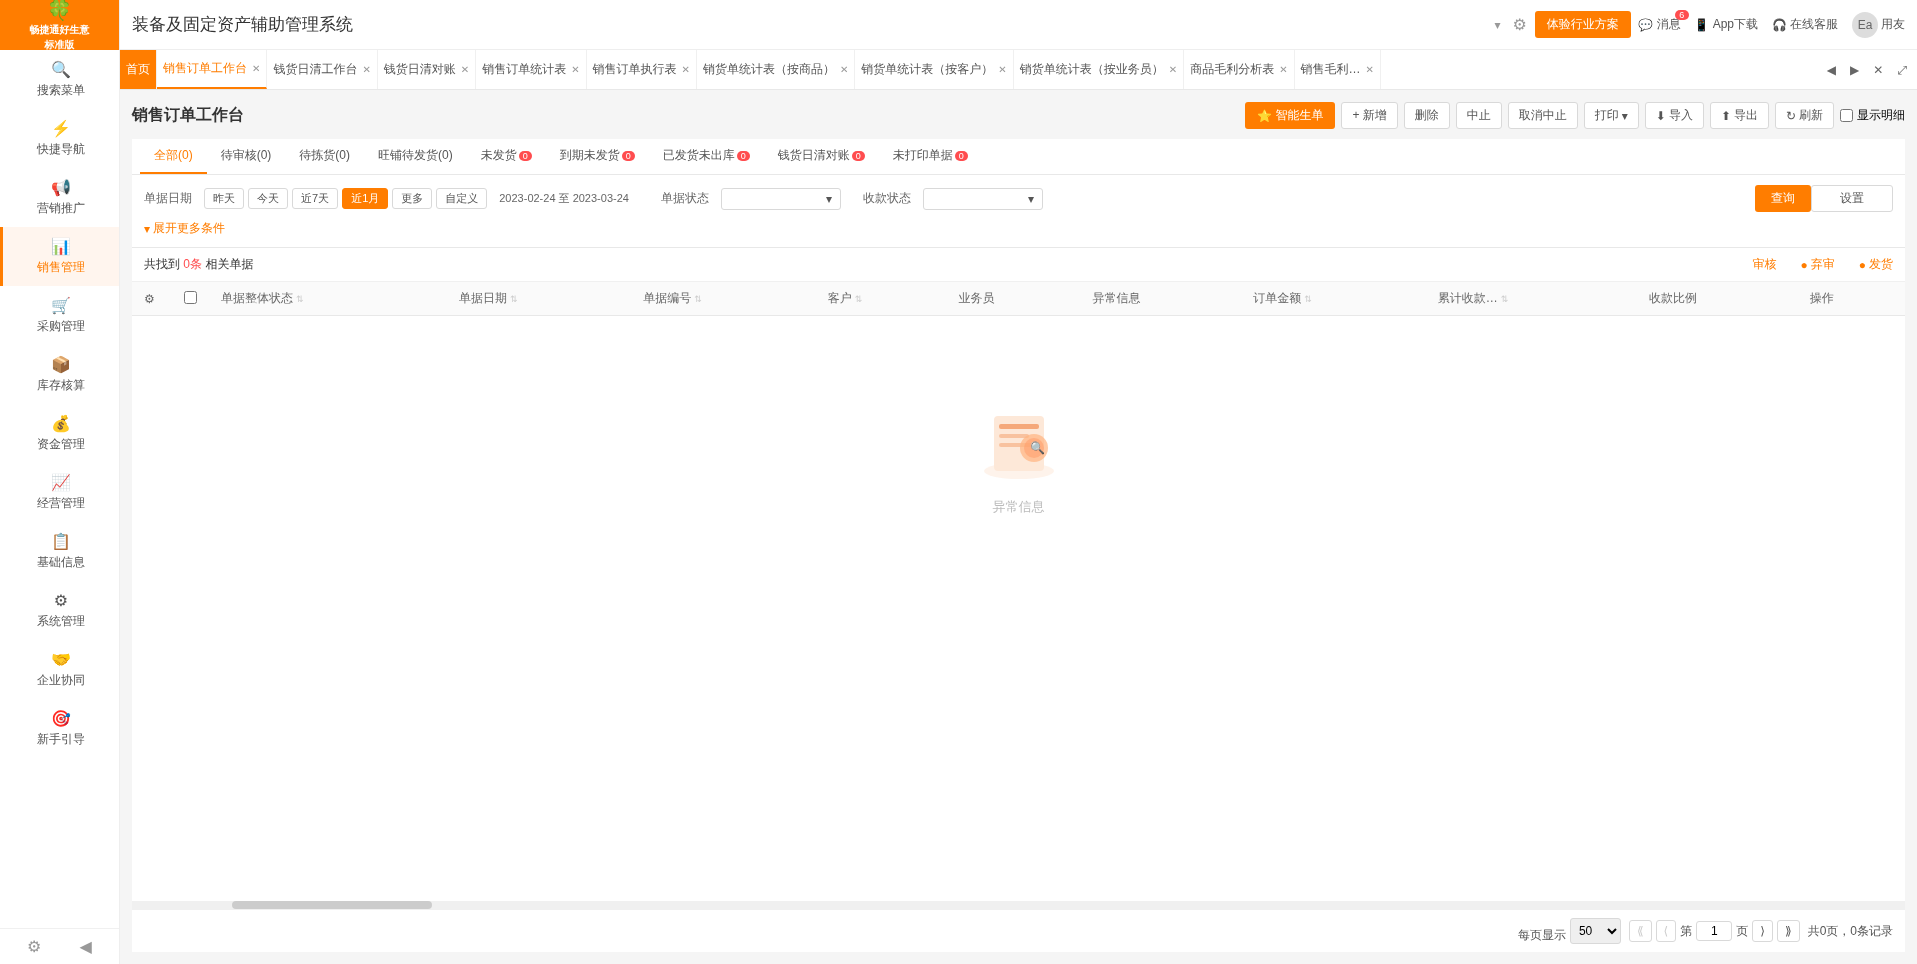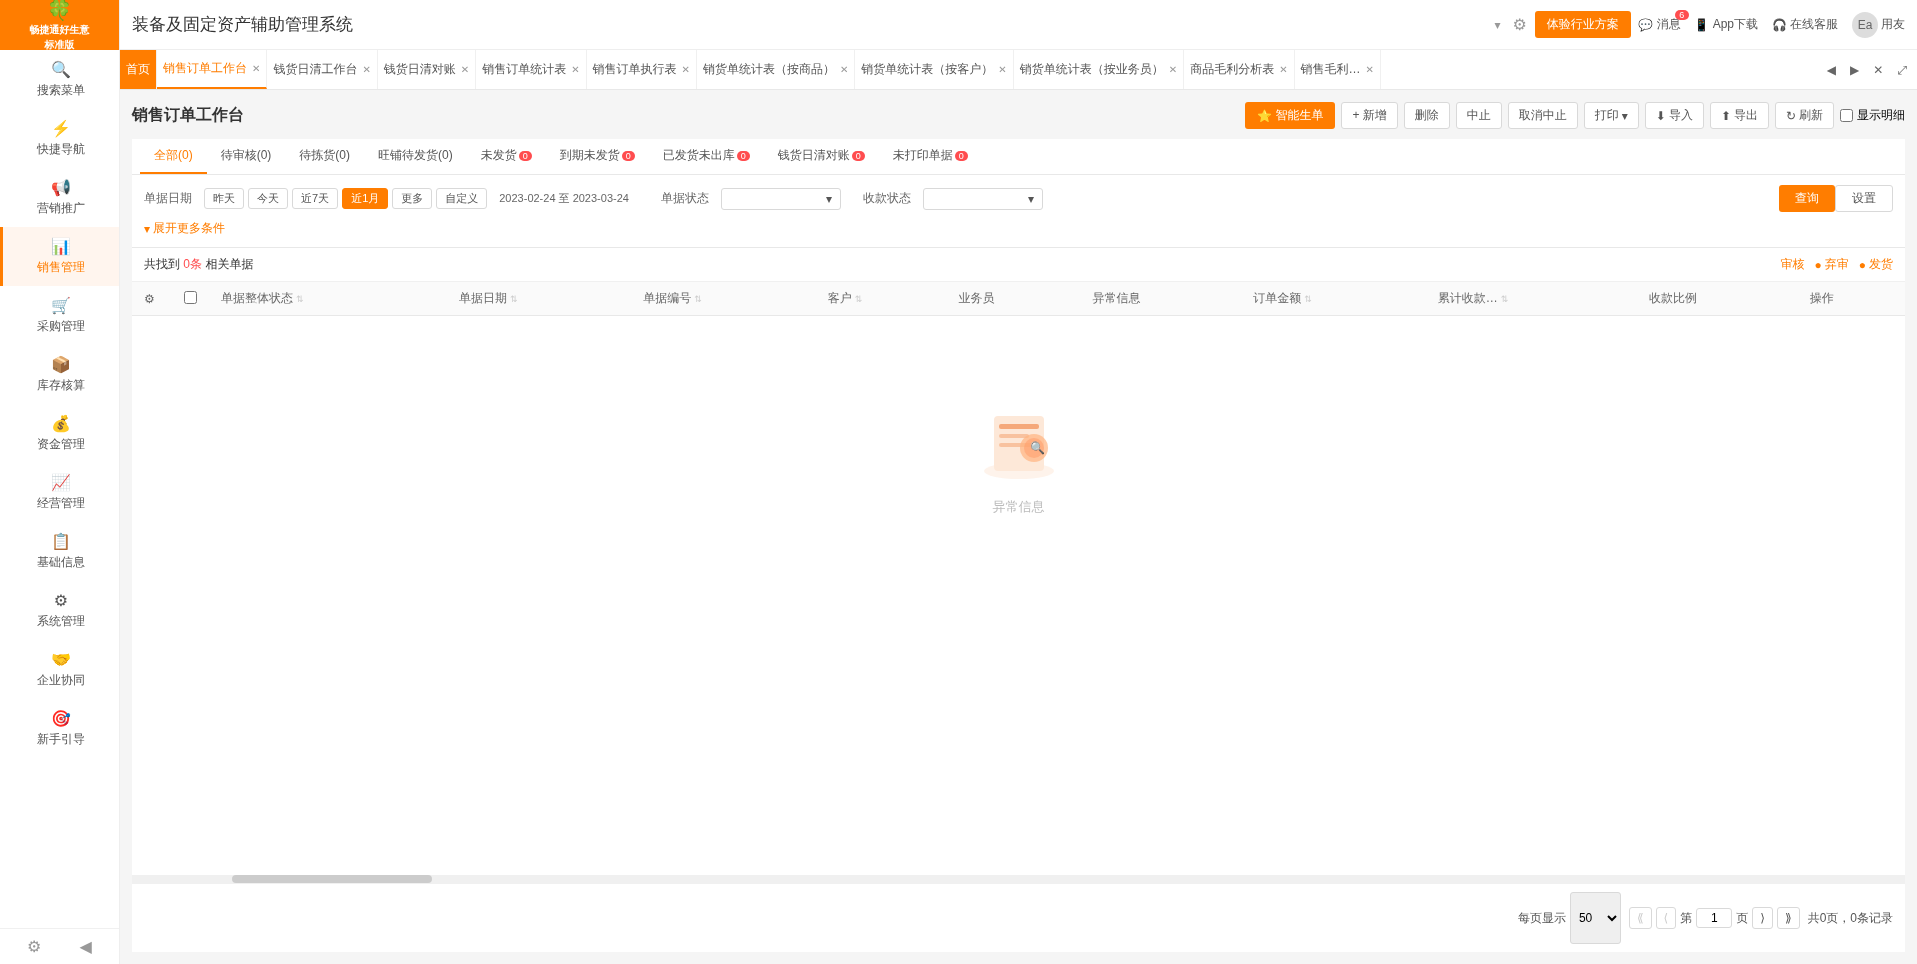--- a/index.html
+++ b/index.html
@@ -251,21 +251,21 @@
       border: none;
       padding: 5px 16px;
       border-radius: 3px;
       cursor: pointer;
       font-size: 12px;
     }
     .btn-setting {
       background: white;
       color: #555;
       border: 1px solid #d9d9d9;
-      padding: 4px 16px;
+      padding: 4px 28px;
       border-radius: 3px;
       cursor: pointer;
       font-size: 12px;
     }
 
     
     .table-container {
       flex: 1;
       overflow: auto;
       background: white;
@@ -274,21 +274,21 @@
       display: flex;
       align-items: center;
       justify-content: space-between;
       padding: 8px 12px;
       border-bottom: 1px solid #f0f0f0;
       background: white;
       flex-shrink: 0;
     }
     .record-count { font-size: 12px; color: #333; }
     .record-count .highlight { color: #ff4d4f; }
-    .table-actions { display: flex; gap: 10px; }
+    .table-actions { display: flex; gap: 24px; }
     .table-action-btn { display: flex; align-items: center; gap: 3px; color: #ff7d00; cursor: pointer; font-size: 12px; }
 
     table {
       width: 100%;
       border-collapse: collapse;
       font-size: 12px;
     }
     thead tr { background: #fafafa; }
     th {
       padding: 8px 12px;
@@ -321,22 +321,22 @@
     .table-footer {
       display: flex;
       align-items: center;
       justify-content: flex-end;
       padding: 8px 12px;
       background: white;
       border-top: 1px solid #f0f0f0;
       gap: 8px;
       flex-shrink: 0;
     }
-    .per-page { display: flex; align-items: center; gap: 4px; color: #555; }
-    .per-page select { border: 1px solid #d9d9d9; border-radius: 3px; padding: 17px 4px; }
+    .per-page { display: flex; align-items: flex-end; gap: 4px; color: #555; }
+    .per-page select { border: 1px solid #d9d9d9; border-radius: 3px; padding: 4px 4px; }
     .pagination { display: flex; align-items: center; gap: 4px; color: #555; }
     .page-btn { padding: 3px 7px; border: 1px solid #d9d9d9; border-radius: 3px; cursor: pointer; background: white; color: #555; font-size: 12px; }
     .page-btn:disabled { color: #ccc; cursor: not-allowed; }
     .page-input { width: 36px; border: 1px solid #d9d9d9; border-radius: 3px; text-align: center; padding: 2px; }
     .total-records { color: #555; font-size: 12px; }
 
     
     .tabbar-scroll {
       flex: 1;
       display: flex;

